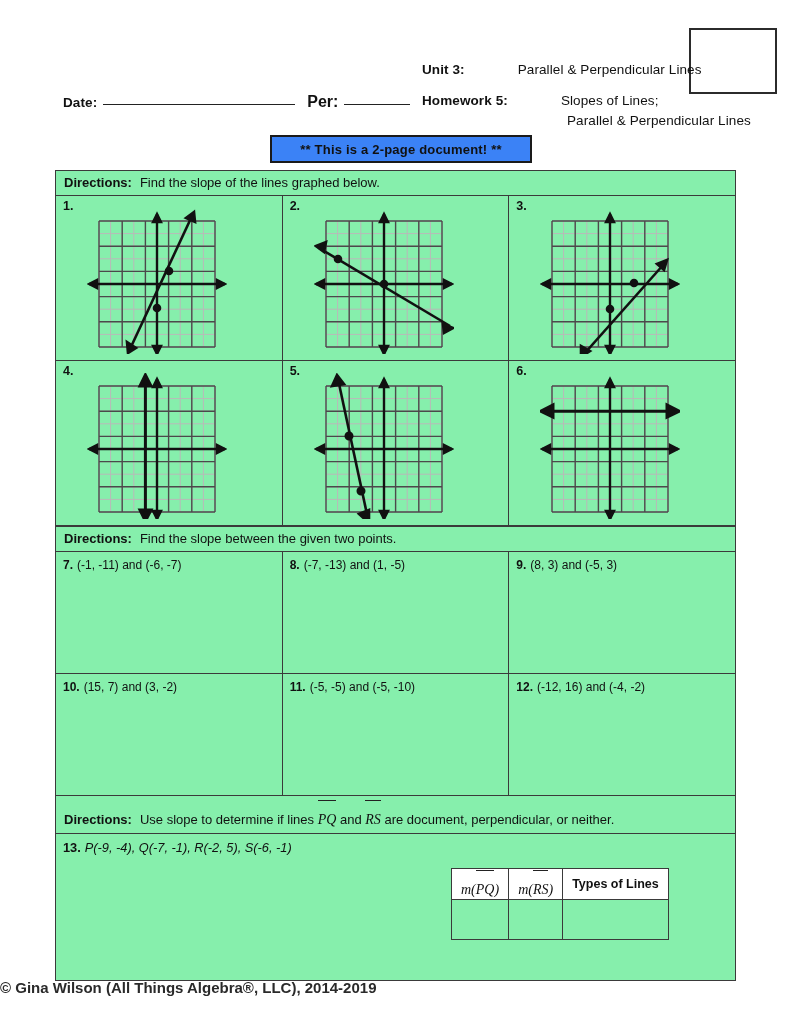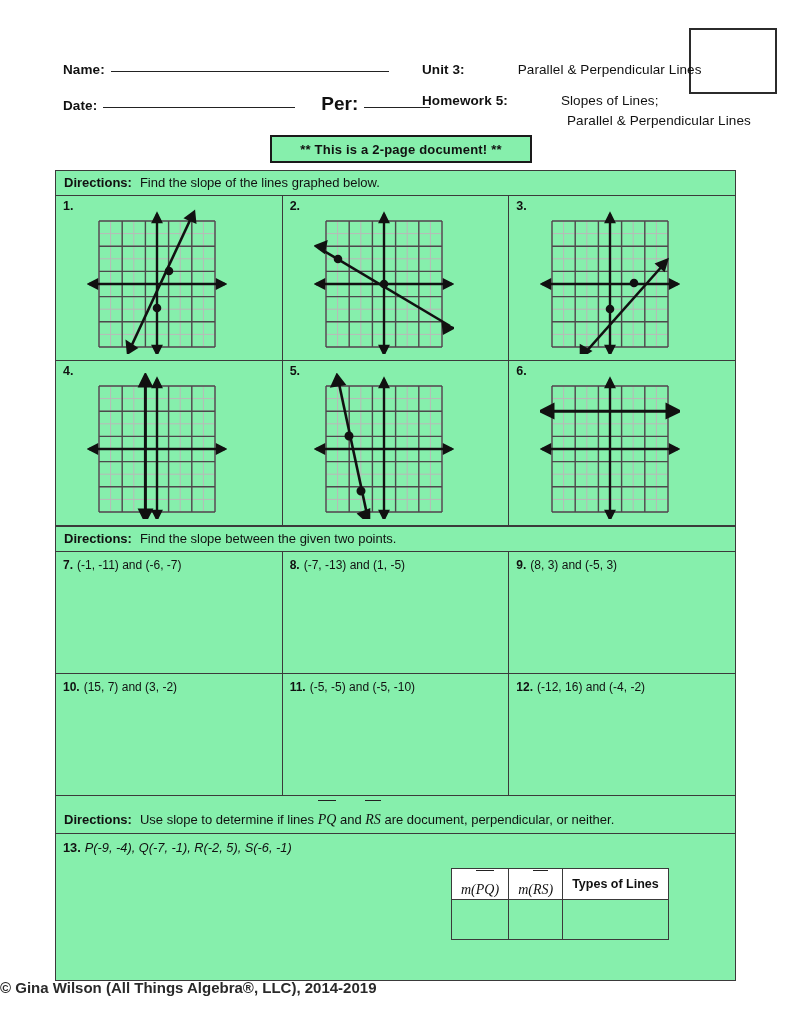--- a/index.html
+++ b/index.html
@@ -61,28 +61,28 @@
   .rule {
     display: inline-block;
     border-bottom: 1.4px solid #222;
     height: 1px;
     position: relative;
     top: -2px;
   }
   .rule-name { width: 278px; margin-left: 6px; }
   .rule-date { width: 192px; margin-left: 6px; }
   .rule-per  { width: 66px;  margin-left: 6px; }
-  .per-label { margin-left: 26px; font-weight: bold; font-size: 19px; }
+  .per-label { margin-left: 12px; font-weight: bold; font-size: 16px; }
 
   .banner {
     position: absolute;
     left: 270px; top: 135px;
     width: 258px; height: 24px;
     border: 2.2px solid #1a1a1a;
-    background: #86efac;
+    background: #3b82f6;
     display: flex;
     align-items: center;
     justify-content: center;
     font-weight: bold;
     font-size: 13px;
     letter-spacing: 0.2px;
   }
 
   
   .sheet {
@@ -187,24 +187,20 @@
 </style>
 </head>
 <body>
 
 <div class="page">
 
   <div class="header">
 
     <div class="score-box"></div>
 
-    <div class="hdr-row row-name">
-      <span class="lbl-bold">Name:</span>
-      <span class="rule rule-name"></span>
-    </div>
 
     <div class="hdr-row row-date">
       <span class="lbl-bold">Date:</span>
       <span class="rule rule-date"></span>
       <span class="per-label">Per:</span>
       <span class="rule rule-per"></span>
     </div>
 
     <div class="hdr-row row-unit">
       <span class="lbl-bold">Unit 3:</span>

